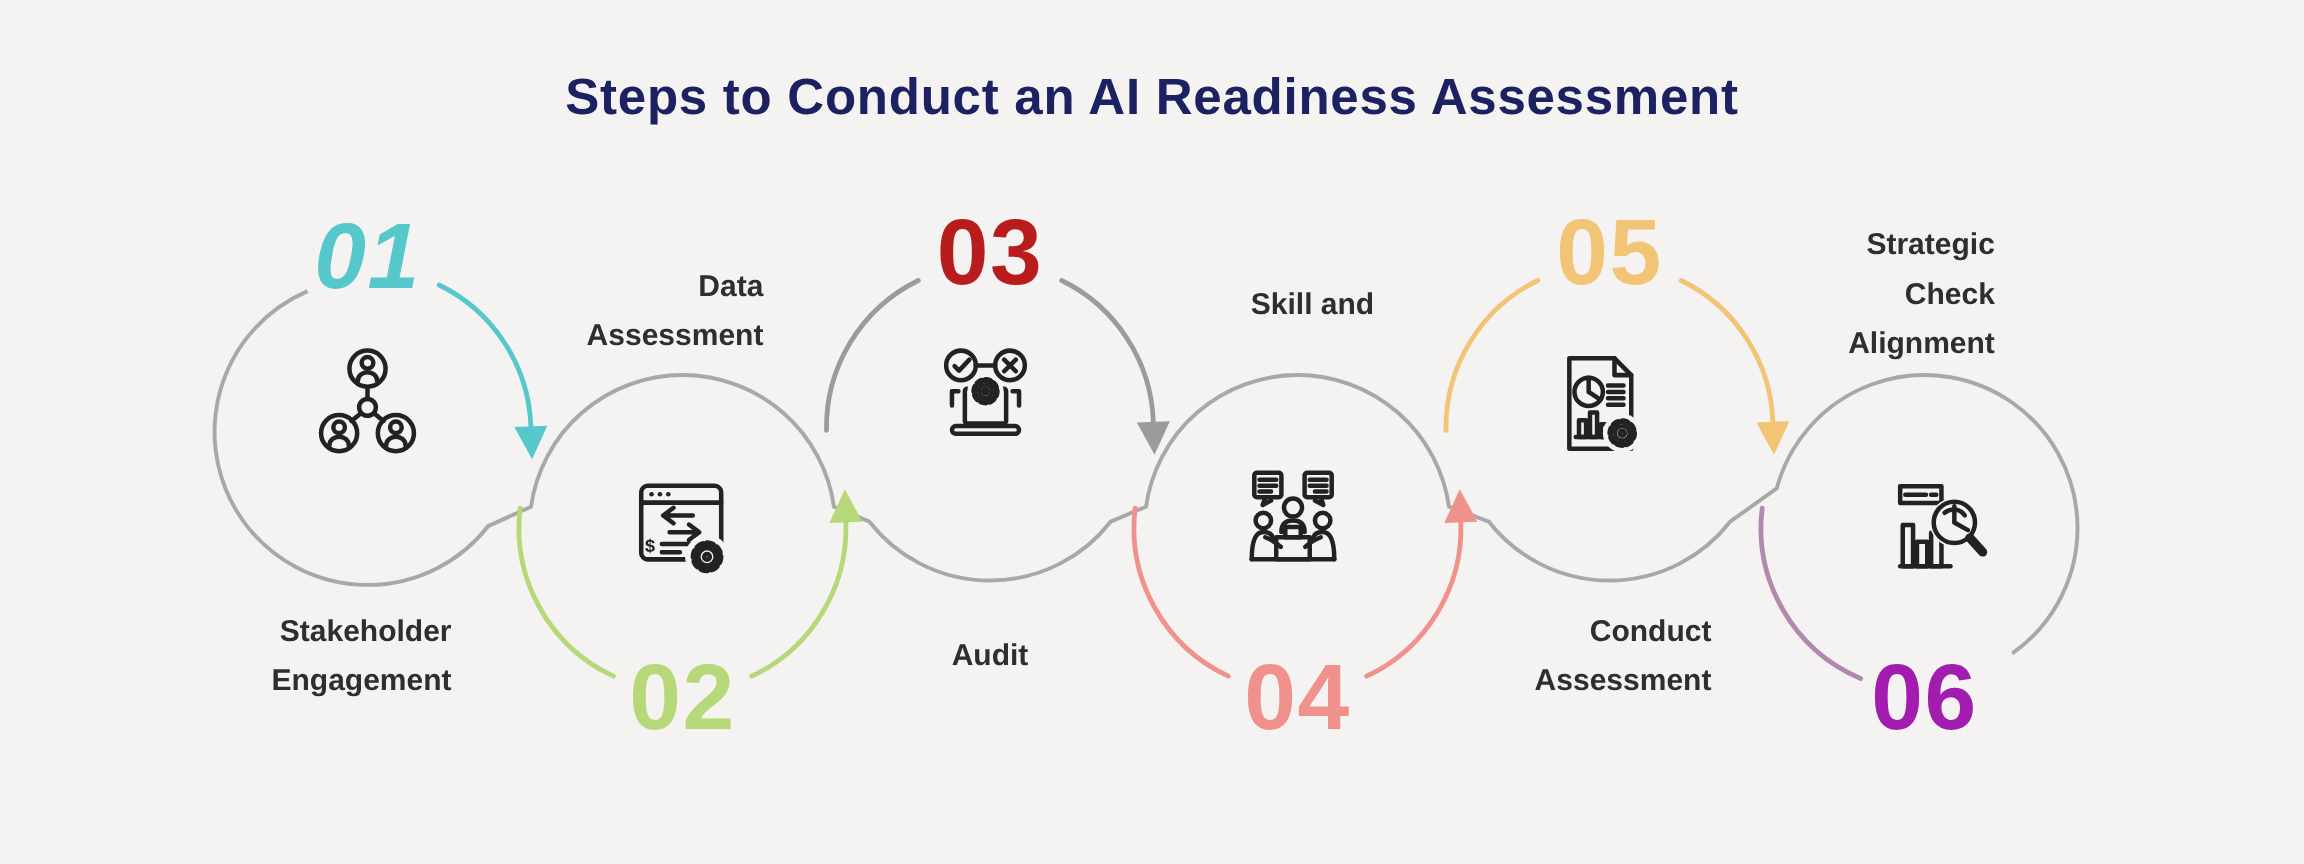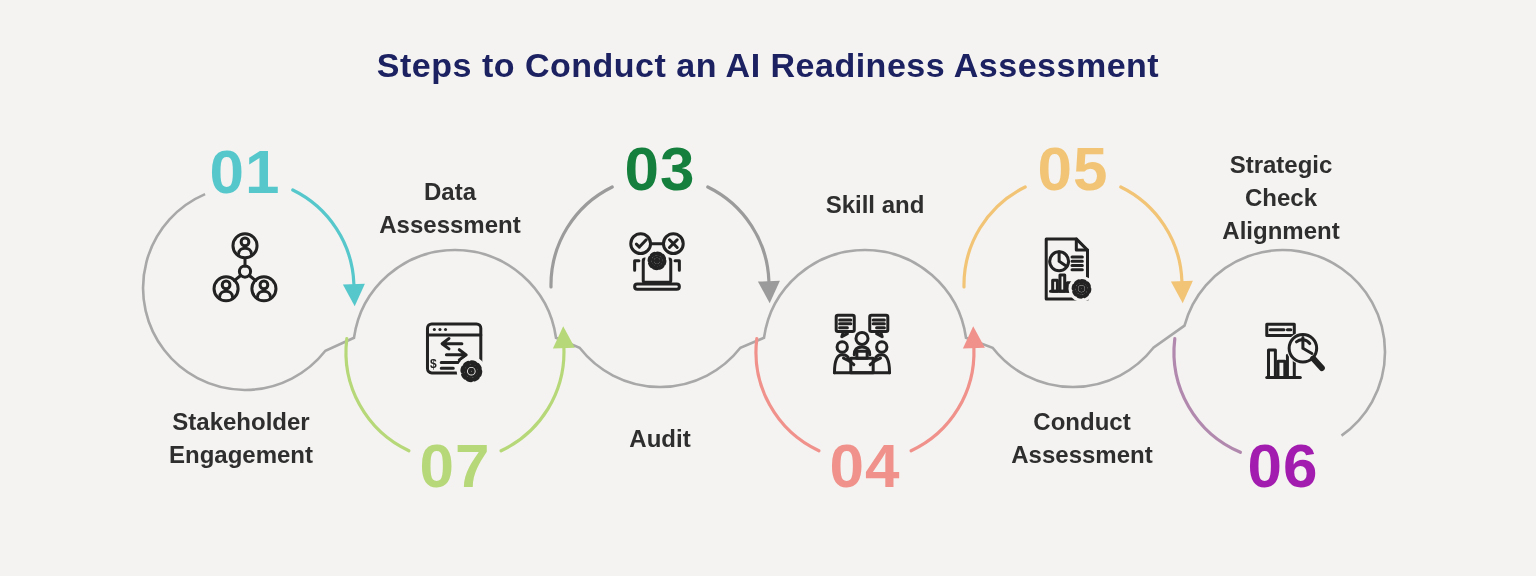--- a/index.html
+++ b/index.html
@@ -15,22 +15,22 @@
   }
   #flow-svg{position:absolute;left:0;top:0;width:1536px;height:576px;}
   .step{position:absolute;left:0;top:0;width:0;height:0;}
   .num{
     position:absolute;transform:translate(-50%,-50%);
     font-size:62px;font-weight:bold;letter-spacing:1px;line-height:1;
     white-space:nowrap;
   }
   .label{
     position:absolute;transform:translate(-50%,-50%);
-    font-size:24px;font-weight:bold;color:#2e2e2e;
-    text-align:center;line-height:33px;white-space:nowrap;
+    font-size:20px;font-weight:bold;color:#2e2e2e;
+    text-align:right;line-height:33px;white-space:nowrap;
   }
   .icon{
     position:absolute;transform:translate(-50%,-50%);
     width:86px;height:86px;
   }
   .icon svg{width:100%;height:100%;display:block;stroke:#222;fill:none;
     stroke-width:3.5;stroke-linecap:round;stroke-linejoin:round;}
   .icon .fillblob{fill:#222;stroke:none;}
   .icon .mask{fill:#f4f3f1;stroke:none;}
 </style>
@@ -54,21 +54,21 @@
       <path d="M756.8,338.7 A109,109 0 0 0 818.9,450.8" fill="none" stroke="#f0928b" stroke-width="3.2" stroke-linecap="round"></path>
       <path d="M911.1,450.8 A109,109 0 0 0 973.9,348.2" fill="none" stroke="#f0928b" stroke-width="3.2" stroke-linecap="round"></path>
       <path d="M973.2,326.2 L984.9,347.8 L962.9,348.6 Z" fill="#f0928b" stroke="none"></path>
       <path d="M964.0,286.9 A109,109 0 0 1 1025.2,187.0" fill="none" stroke="#f2c476" stroke-width="3.2" stroke-linecap="round"></path>
       <path d="M1120.8,187.0 A109,109 0 0 1 1181.9,281.2" fill="none" stroke="#f2c476" stroke-width="3.2" stroke-linecap="round"></path>
       <path d="M1182.7,303.2 L1170.9,281.6 L1192.9,280.8 Z" fill="#f2c476" stroke="none"></path>
       <path d="M1174.8,338.7 A109,109 0 0 0 1240.4,452.3" fill="none" stroke="#b289ae" stroke-width="3.2" stroke-linecap="round"></path>
     </svg>
 
   <div class="step">
-    <div class="num" style="left: 245px; top: 172px; color: rgb(86, 200, 204);">01</div>
+    <div class="num" style="left: 245px; top: 172px; color: rgb(86, 200, 204); font-style: italic;">01</div>
     <div class="icon" style="left:245px;top:269px">
       <svg viewBox="0 0 100 100">
         <circle cx="50" cy="53" r="6.5"></circle>
         <line x1="50" y1="46.5" x2="50" y2="38"></line>
         <line x1="45" y1="57.5" x2="37.5" y2="63.5"></line>
         <line x1="55" y1="57.5" x2="62.5" y2="63.5"></line>
         <g transform="translate(50,23)">
             <circle cx="0" cy="0" r="14"></circle>
             <circle cx="0" cy="-4.5" r="4.5"></circle>
             <path d="M-7.5,9.5 C-7.5,0.5 7.5,0.5 7.5,9.5"></path>
@@ -85,21 +85,21 @@
           </g>
       </svg>
     </div>
     <div class="label" style="left:241px;top:438px">
       <span style="display:block">Stakeholder</span>
       <span style="display:block">Engagement</span>
     </div>
   </div>
 
   <div class="step">
-    <div class="num" style="left: 455px; top: 466px; color: rgb(183, 216, 120);">07</div>
+    <div class="num" style="left: 455px; top: 466px; color: rgb(183, 216, 120);">02</div>
     <div class="icon" style="left:455px;top:354px">
       <svg viewBox="0 0 100 100">
         <rect x="18" y="15" width="62" height="57" rx="5"></rect>
         <line x1="18" y1="28" x2="80" y2="28"></line>
         <circle class="fillblob" cx="26" cy="21.5" r="1.8"></circle>
           <circle class="fillblob" cx="32.5" cy="21.5" r="1.8"></circle>
           <circle class="fillblob" cx="39" cy="21.5" r="1.8"></circle>
         <path d="M58,38 H37 M43,32 L35,38 L43,44"></path>
         <path d="M40,51 H61 M55,45 L63,51 L55,57"></path>
         <text x="21" y="66" font-size="14" font-weight="bold" fill="#222" stroke="none" font-family="Liberation Sans, sans-serif">$</text>
@@ -110,21 +110,21 @@
         <circle cx="69" cy="70" r="2.2"></circle>
       </svg>
     </div>
     <div class="label" style="left:450px;top:208px">
       <span style="display:block">Data</span>
       <span style="display:block">Assessment</span>
     </div>
   </div>
 
   <div class="step">
-    <div class="num" style="left: 660px; top: 169px; color: #15803d;">03</div>
+    <div class="num" style="left: 660px; top: 169px; color: #b91c1c;">03</div>
     <div class="icon" style="left:657px;top:266px">
       <svg viewBox="0 0 100 100">
         <line x1="42.5" y1="24" x2="57.5" y2="24"></line>
         <circle cx="31" cy="24" r="11.5"></circle>
         <path d="M26,24.5 l3.5,3.5 L37.5,19.5"></path>
         <circle cx="69" cy="24" r="11.5"></circle>
         <path d="M64.5,19.5 l9,9 M73.5,19.5 l-9,9"></path>
         <path d="M24,44 h5 M24,44 v11 M76,44 h-5 M76,44 v11"></path>
         <rect x="34" y="42" width="32" height="27" rx="2"></rect>
         <rect x="24" y="71" width="52" height="6" rx="3"></rect>

